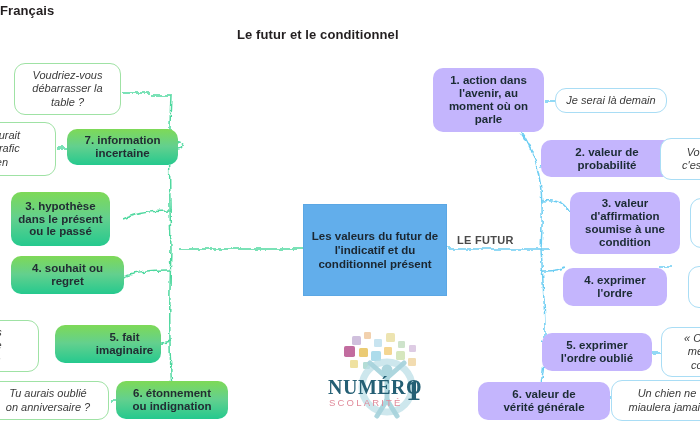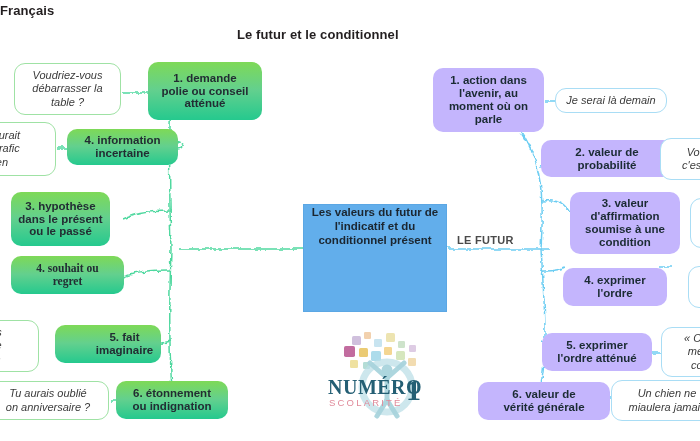--- a/index.html
+++ b/index.html
@@ -73,24 +73,24 @@
     border-radius: 11px;
     line-height: 1.2;
   }
   .ex-green { border: 1.4px solid #9fe2a4; }
   .ex-blue  { border: 1.4px solid #a9ddf5; }
 
   
   #central {
     position: absolute;
     left: 303px; top: 204px;
-    width: 144px; height: 108px;
+    width: 144px; height: 92px;
     background: #62aeeb;
     border: 1px solid #5ba7e4;
-    display: flex; align-items: flex-start; justify-content: center;
+    display: flex; align-items: center; justify-content: center;
     text-align: center;
     color: #1b2630;
     font-weight: bold;
     font-size: 11.5px;
     line-height: 1.22;
   }
 
   
   .branch-label {
     position: absolute;
@@ -170,58 +170,51 @@
     <div>
       <span>Les valeurs du futur</span>
       <span>de l'indicatif</span>
       <span>et du conditionnel</span>
       <span>présent</span>
     </div>
   </div>
 
   <div class="branch-label" id="label-futur">LE FUTUR</div>
 
-  <div class="node green" style="left:148px; top:62px; width:114px; height:58px;">
-    <div>
-      <span>1. demande</span>
-      <span>polie ou  conseil</span>
-      <span>atténué</span>
-    </div>
-  </div>
   <div class="node ex ex-green" style="left:14px; top:63px; width:107px; height:52px;">
     <div>
       <span>Voudriez-vous</span>
       <span>débarrasser la</span>
       <span>table ?</span>
     </div>
   </div>
 
   <div class="node green" style="left:67px; top:129px; width:111px; height:36px;">
     <div>
-      <span>4. information</span>
+      <span>7. information</span>
       <span>incertaine</span>
     </div>
   </div>
   <div class="node ex ex-green" style="left:-52px; top:122px; width:108px; height:54px;">
     <div>
       <span>y aurait</span>
       <span>le trafic</span>
       <span>en</span>
     </div>
   </div>
 
   <div class="node green" style="left:11px; top:192px; width:99px; height:54px;">
     <div>
       <span>3. hypothèse</span>
       <span>dans le présent</span>
       <span>ou le passé</span>
     </div>
   </div>
 
-  <div class="node green" style="left:11px; top:256px; width:113px; height:38px;font-family:Liberation Serif, serif;">
+  <div class="node green" style="left:11px; top:256px; width:113px; height:38px;">
     <div>
       <span>4. souhait ou</span>
       <span>regret</span>
     </div>
   </div>
 
   <div class="node green" style="left:55px; top:325px; width:106px; height:38px;padding-left:33px;">
     <div>
       <span>5. fait</span>
       <span>imaginaire</span>
@@ -297,21 +290,21 @@
   </div>
   <div class="node ex ex-blue" style="left:688px; top:266px; width:55px; height:42px;">
     <div>
       <span></span>
     </div>
   </div>
 
   <div class="node blue" style="left:542px; top:333px; width:110px; height:38px;">
     <div>
       <span>5. exprimer</span>
-      <span>l'ordre atténué</span>
+      <span>l'ordre oublié</span>
     </div>
   </div>
   <div class="node ex ex-blue" style="left:661px; top:327px; width:78px; height:50px;">
     <div>
       <span>« Ce s</span>
       <span>me d</span>
       <span>con</span>
     </div>
   </div>
 

